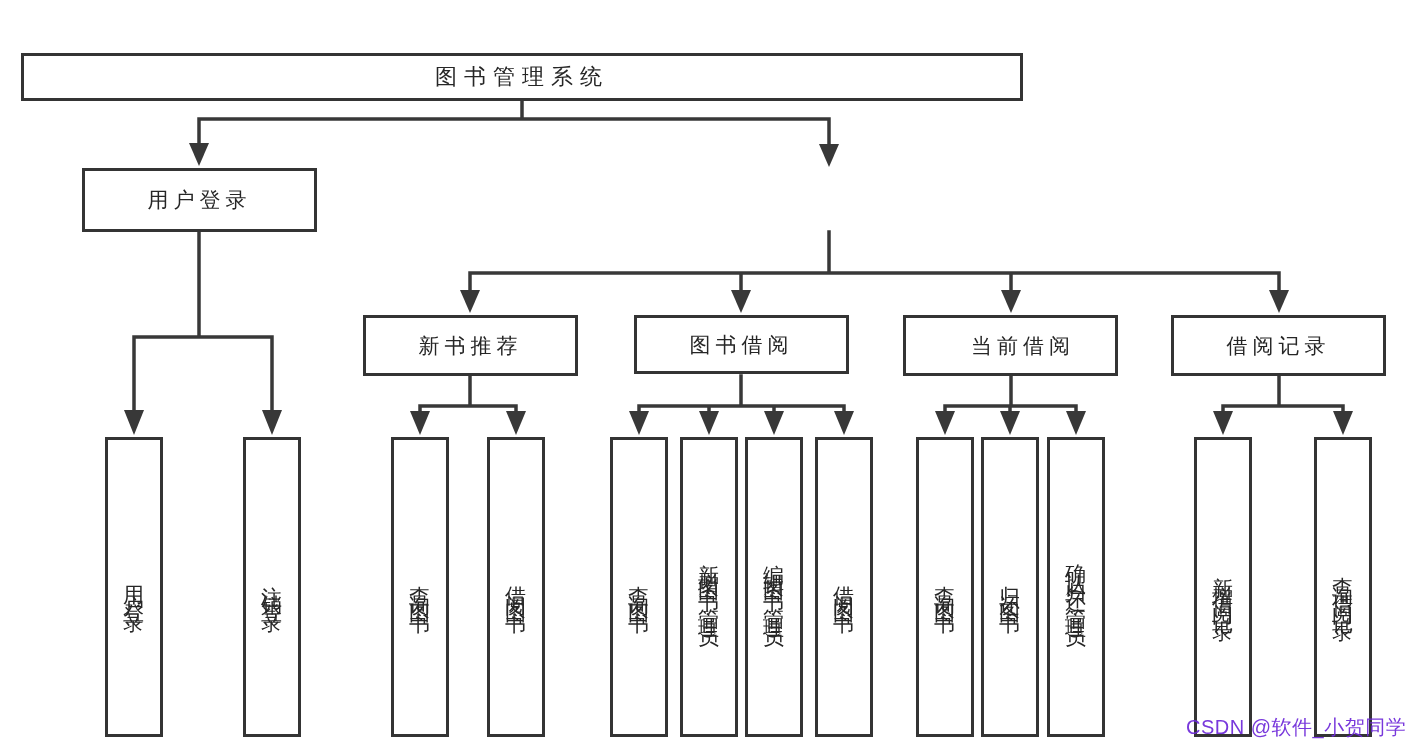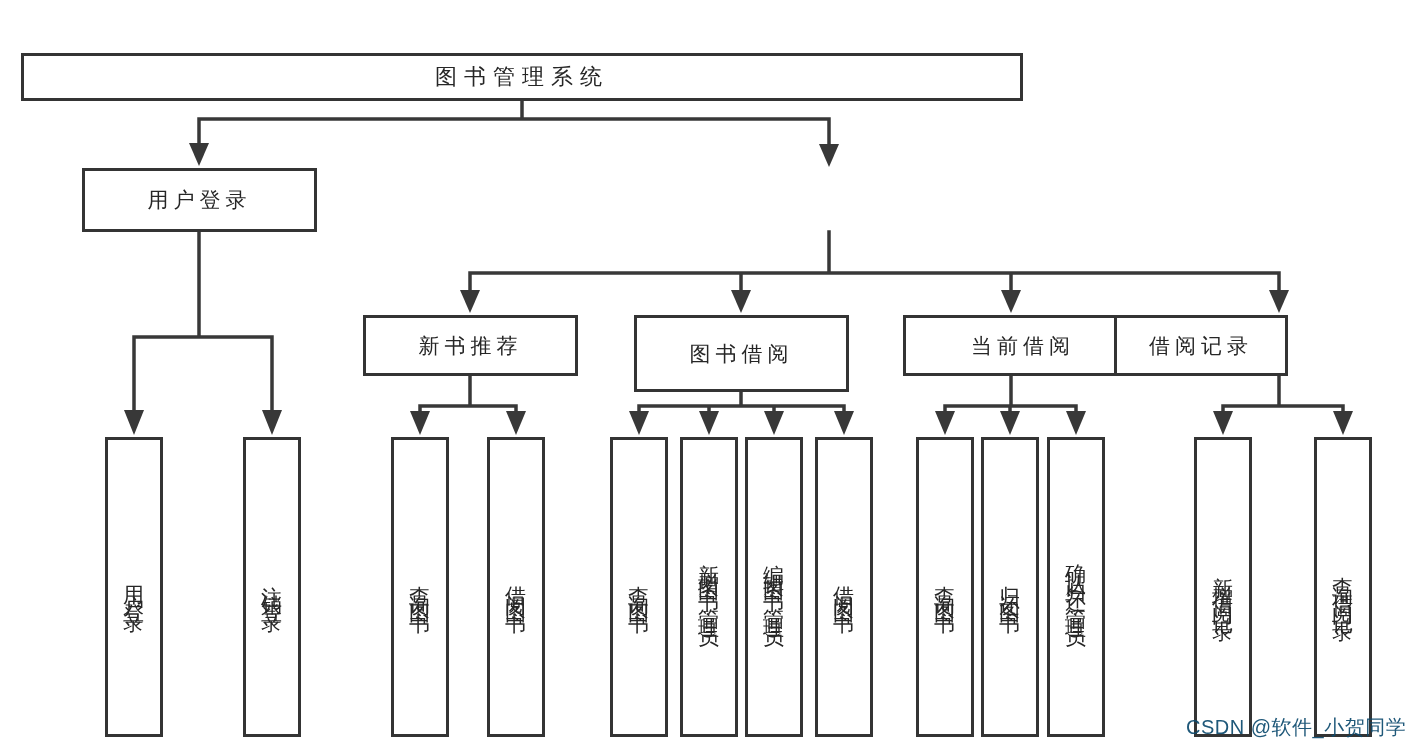--- a/index.html
+++ b/index.html
@@ -56,21 +56,21 @@
     text-orientation: mixed;
     font-size: 21px;
     letter-spacing: 9px;
     line-height: 1;
   }
   .watermark {
     position: absolute;
     left: 1186px;
     top: 714px;
     font-size: 20px;
-    color: #0c4a6e;
+    color: #6d28d9;
     opacity: 0.92;
     letter-spacing: 0.5px;
     white-space: nowrap;
     z-index: 5;
   }
 </style>
 </head>
 <body>
 
 <div id="stage">
@@ -129,27 +129,27 @@
     <span>图书管理系统</span>
   </div>
 
   <div class="node h" style="left:82px; top:168px; width:235px; height:64px;">
     <span>用户登录</span>
   </div>
 
   <div class="node h" style="left:363px; top:315px; width:215px; height:61px;align-items:center;">
     <span>新书推荐</span>
   </div>
-  <div class="node h" style="left:634px; top:315px; width:215px; height:77px;">
+  <div class="node h" style="left:634px; top:315px; width:215px; height:59px;">
     <span>图书借阅</span>
   </div>
   <div class="node h" style="left:903px; top:315px; width:215px; height:61px;padding-left:25px;">
     <span>当前借阅</span>
   </div>
-  <div class="node h" style="left:1114px; top:315px; width:174px; height:61px;">
+  <div class="node h" style="left:1171px; top:315px; width:215px; height:61px;">
     <span>借阅记录</span>
   </div>
 
   <div class="node v" style="left:105px; top:437px; width:58px; height:300px;">
     <span>用户登录</span>
   </div>
   <div class="node v" style="left:243px; top:437px; width:58px; height:300px;">
     <span>注销登录</span>
   </div>
 

